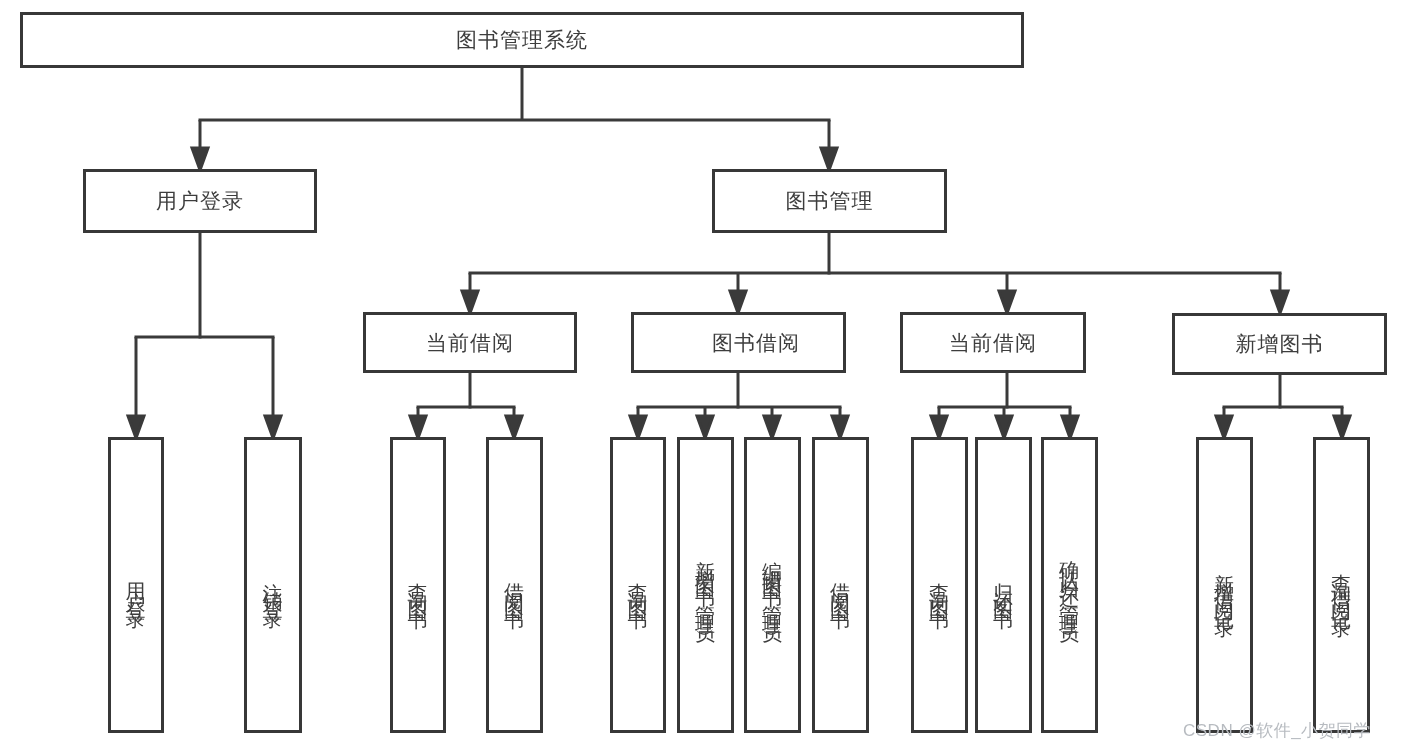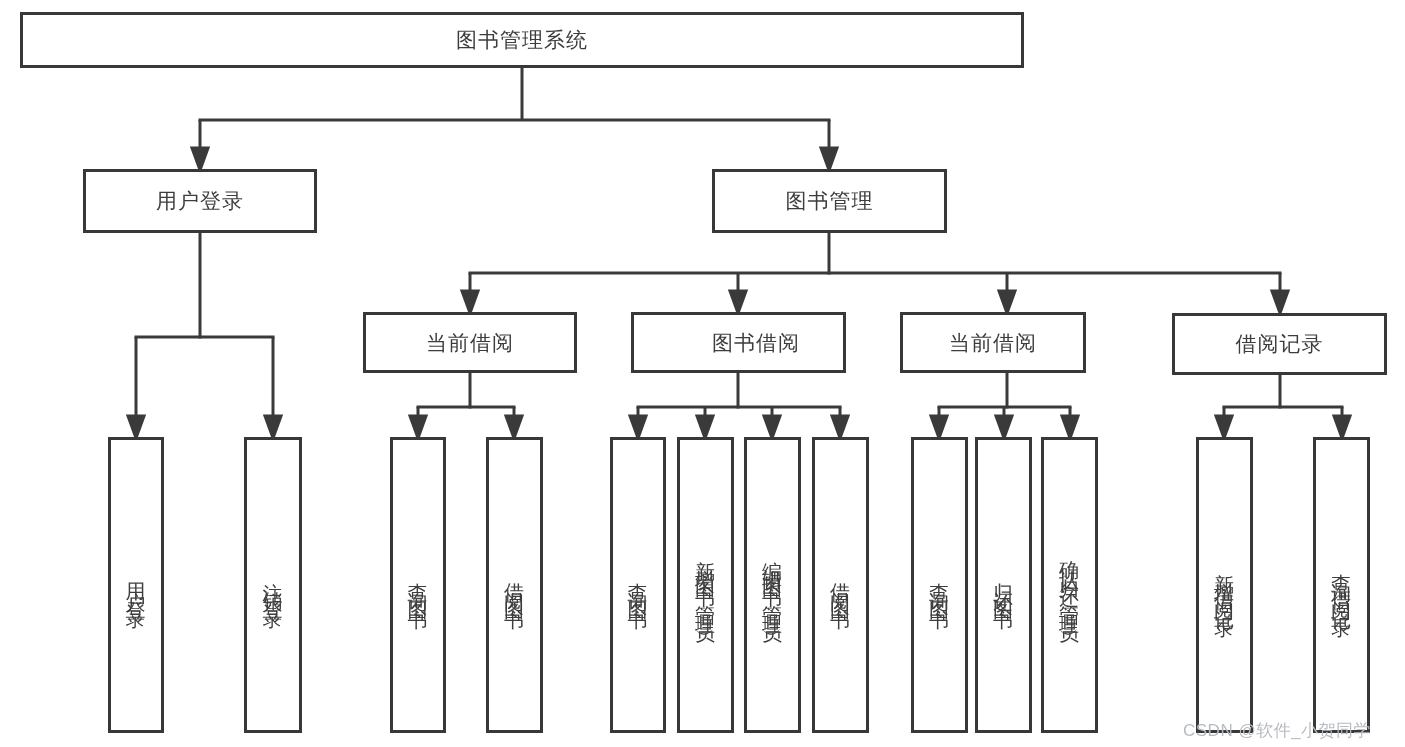--- a/index.html
+++ b/index.html
@@ -130,21 +130,21 @@
   <div class="node h" style="left:363px; top:312px; width:214px; height:61px;">
     <span class="txt">当前借阅</span>
   </div>
   <div class="node h" style="left:631px; top:312px; width:215px; height:61px;padding-left:35px;">
     <span class="txt">图书借阅</span>
   </div>
   <div class="node h" style="left:900px; top:312px; width:186px; height:61px;">
     <span class="txt">当前借阅</span>
   </div>
   <div class="node h" style="left:1172px; top:313px; width:215px; height:62px;">
-    <span class="txt">借阅记录</span>
+    <span class="txt">新增图书</span>
   </div>
 
   <div class="node v" style="left:108px; top:437px; width:56px; height:296px;">
     <span class="txt">用户登录</span>
   </div>
   <div class="node v" style="left:244px; top:437px; width:58px; height:296px;">
     <span class="txt">注销登录</span>
   </div>
 
   <div class="node v" style="left:390px; top:437px; width:56px; height:296px;">

